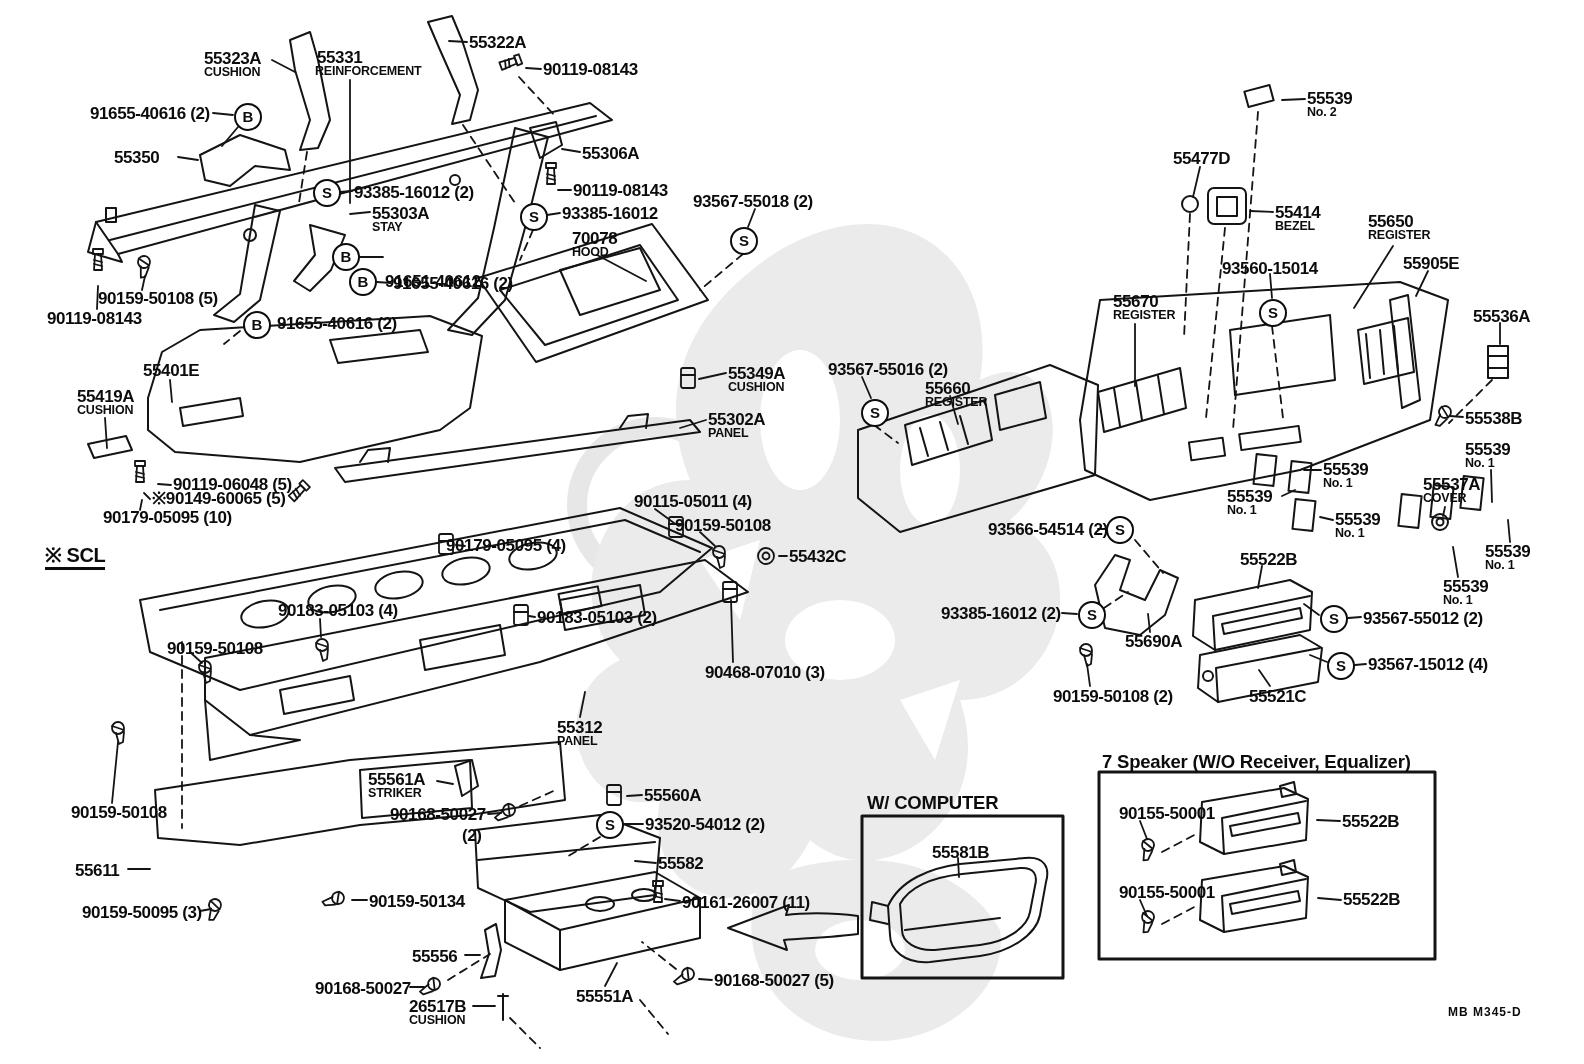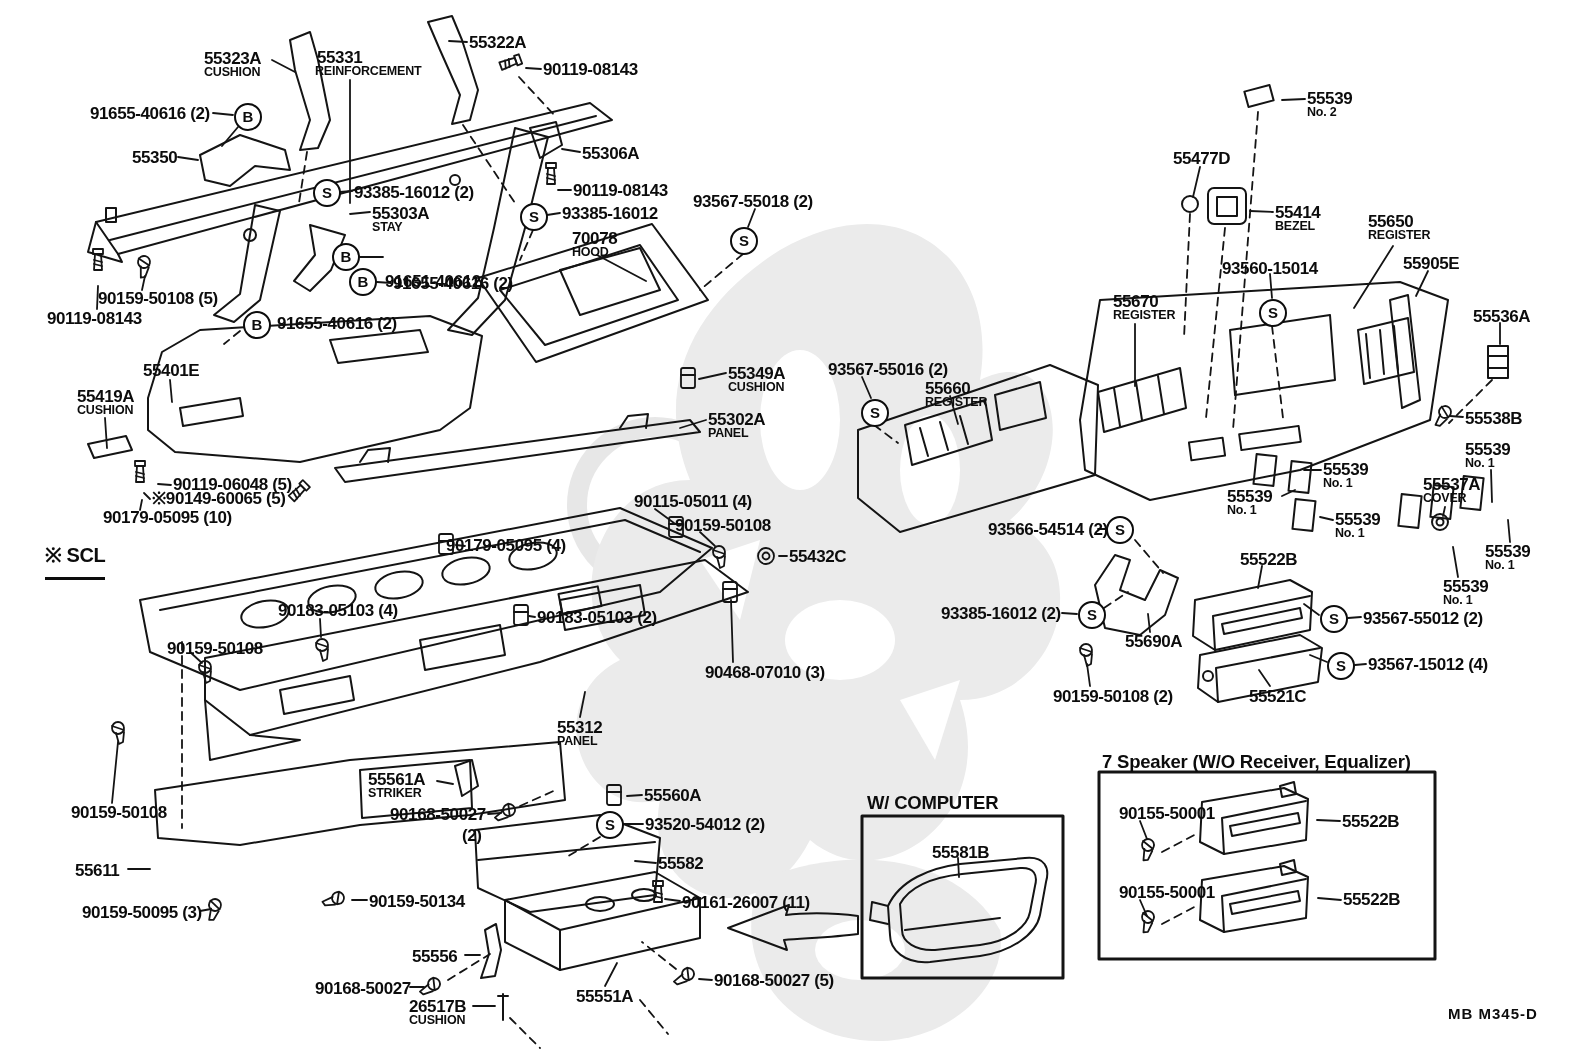--- a/index.html
+++ b/index.html
@@ -4,22 +4,22 @@
 <style>
   html,body{margin:0;padding:0;background:#fff;}
   #stage{position:relative;width:1584px;height:1064px;background:#ffffff;overflow:hidden;
          font-family:"Liberation Sans",sans-serif;}
   #art{position:absolute;left:0;top:0;}
   #labels{position:absolute;left:0;top:0;width:100%;height:100%;}
   .lbl{position:absolute;font-weight:bold;font-size:17px;letter-spacing:-0.4px;color:#0c0c0c;white-space:nowrap;line-height:1;}
   .sub{position:absolute;font-weight:bold;font-size:12.5px;letter-spacing:-0.2px;color:#0c0c0c;white-space:nowrap;line-height:1;}
   .sub.big{font-size:17px;letter-spacing:-0.4px;}
   .lbl.title{font-size:18.5px;letter-spacing:-0.2px;}
-  .lbl.small{font-size:15px;letter-spacing:1px;}
-  .lbl.scl{font-size:20px;border-bottom:3px solid #0c0c0c;padding-bottom:12px;}
+  .lbl.small{font-size:12px;letter-spacing:1px;}
+  .lbl.scl{font-size:20px;border-bottom:3px solid #0c0c0c;padding-bottom:2px;}
   .marker{position:absolute;width:24px;height:24px;border:2.5px solid #0c0c0c;border-radius:50%;
           background:#fff;color:#0c0c0c;font-weight:bold;font-size:15px;text-align:center;line-height:23px;}
 </style>
 </head>
 <body>
 
 <div id="stage">
 <svg id="art" width="1584" height="1064" viewBox="0 0 1584 1064" fill="none" stroke="#141414" stroke-width="2" stroke-linejoin="round" stroke-linecap="round">
   <defs>
     <g id="scr">
@@ -344,21 +344,21 @@
 </svg>
 
 <div id="labels">
       <div class="lbl" style="left: 204px; top: 50px;">55323A</div>
       <div class="sub" style="left: 204px; top: 66px;">CUSHION</div>
       <div class="lbl" style="left: 317px; top: 49px;">55331</div>
       <div class="sub" style="left: 315px; top: 65px;">REINFORCEMENT</div>
       <div class="lbl" style="left: 469px; top: 34px;">55322A</div>
       <div class="lbl" style="left: 543px; top: 61px;">90119-08143</div>
       <div class="lbl" style="left: 90px; top: 105px;">91655-40616 (2)</div>
-      <div class="lbl" style="left: 132px; top: 149px; text-align: center;">55350</div>
+      <div class="lbl" style="left: 114px; top: 149px; text-align: center;">55350</div>
       <div class="lbl" style="left: 582px; top: 145px;">55306A</div>
       <div class="lbl" style="left: 354px; top: 184px;">93385-16012 (2)</div>
       <div class="lbl" style="left: 573px; top: 182px;">90119-08143</div>
       <div class="lbl" style="left: 372px; top: 205px;">55303A</div>
       <div class="sub" style="left: 372px; top: 221px;">STAY</div>
       <div class="lbl" style="left: 562px; top: 205px;">93385-16012</div>
       <div class="lbl" style="left: 572px; top: 230px;">70078</div>
       <div class="sub" style="left: 572px; top: 246px;">HOOD</div>
       <div class="lbl" style="left: 385px; top: 250px; margin-top: 23px;">91651-40612</div>
       <div class="lbl" style="left: 393px; top: 275px;">91655-40616 (2)</div>

